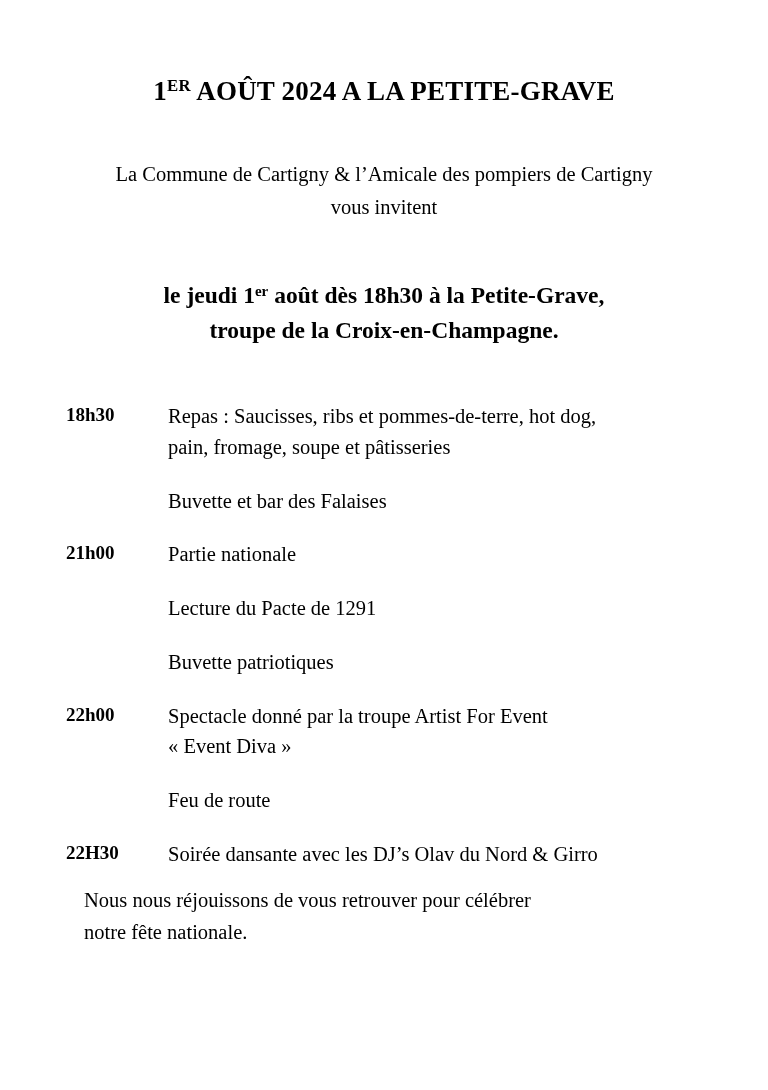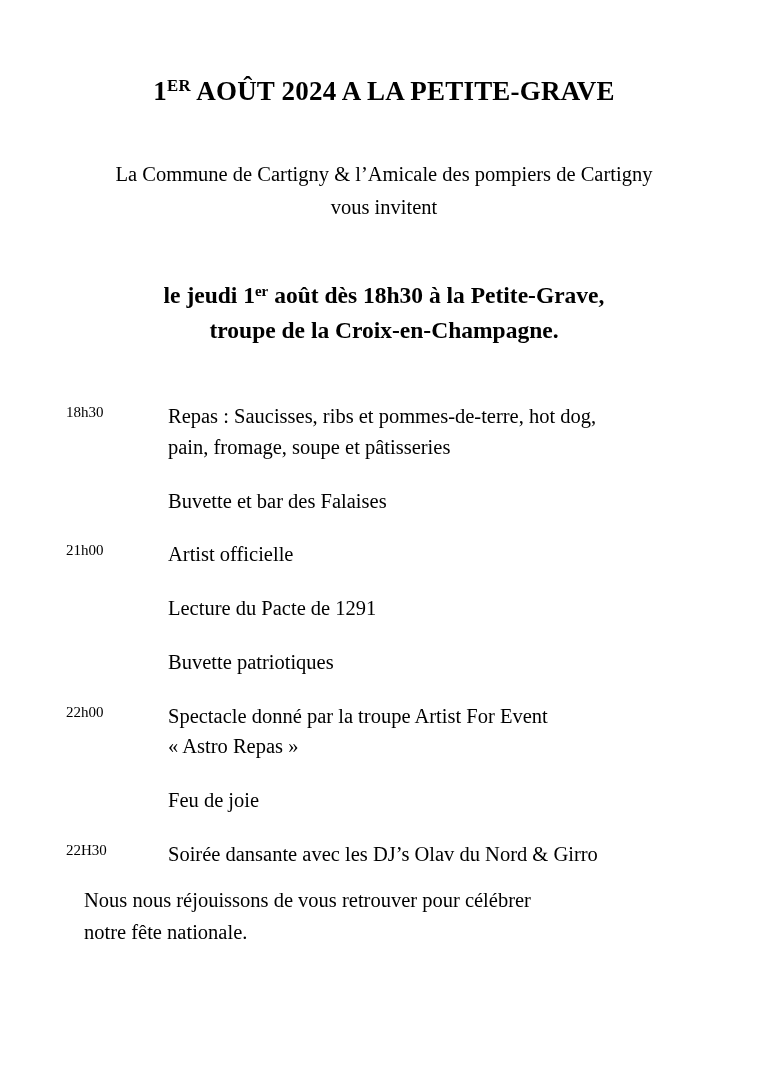--- a/index.html
+++ b/index.html
@@ -81,22 +81,22 @@
   }
   .sched-row {
     display: flex;
     align-items: flex-start;
     margin-bottom: 23px;
   }
   .sched-row:last-child { margin-bottom: 12px; }
   .sched-time {
     flex: 0 0 102px;
     width: 102px;
-    font-size: 15px;
-    font-weight: normal;
+    font-size: 19px;
+    font-weight: bold;
     line-height: 1.5;
     white-space: nowrap;
   }
   .sched-desc {
     flex: 1 1 auto;
     font-size: 20.5px;
     line-height: 1.5;
   }
   .sched-desc .desc-line { display: block; }
 
@@ -138,46 +138,46 @@
       </div>
       <div class="sched-row">
         <div class="sched-time"></div>
         <div class="sched-desc">
           <span class="desc-line">Buvette et bar des Falaises</span>
         </div>
       </div>
       <div class="sched-row">
         <div class="sched-time">21h00</div>
         <div class="sched-desc">
-          <span class="desc-line">Artist officielle</span>
+          <span class="desc-line">Partie nationale</span>
         </div>
       </div>
       <div class="sched-row">
         <div class="sched-time"></div>
         <div class="sched-desc">
           <span class="desc-line">Lecture du Pacte de 1291</span>
         </div>
       </div>
       <div class="sched-row">
         <div class="sched-time"></div>
         <div class="sched-desc">
           <span class="desc-line">Buvette patriotiques</span>
         </div>
       </div>
       <div class="sched-row">
         <div class="sched-time">22h00</div>
         <div class="sched-desc">
           <span class="desc-line">Spectacle donné par la troupe Artist For Event</span>
-          <span class="desc-line">« Astro Repas »</span>
+          <span class="desc-line">« Event Diva »</span>
         </div>
       </div>
       <div class="sched-row">
         <div class="sched-time"></div>
         <div class="sched-desc">
-          <span class="desc-line">Feu de joie</span>
+          <span class="desc-line">Feu de route</span>
         </div>
       </div>
       <div class="sched-row">
         <div class="sched-time">22H30</div>
         <div class="sched-desc">
           <span class="desc-line">Soirée dansante avec les DJ’s Olav du Nord &amp; Girro</span>
         </div>
       </div>
     </div>
 

